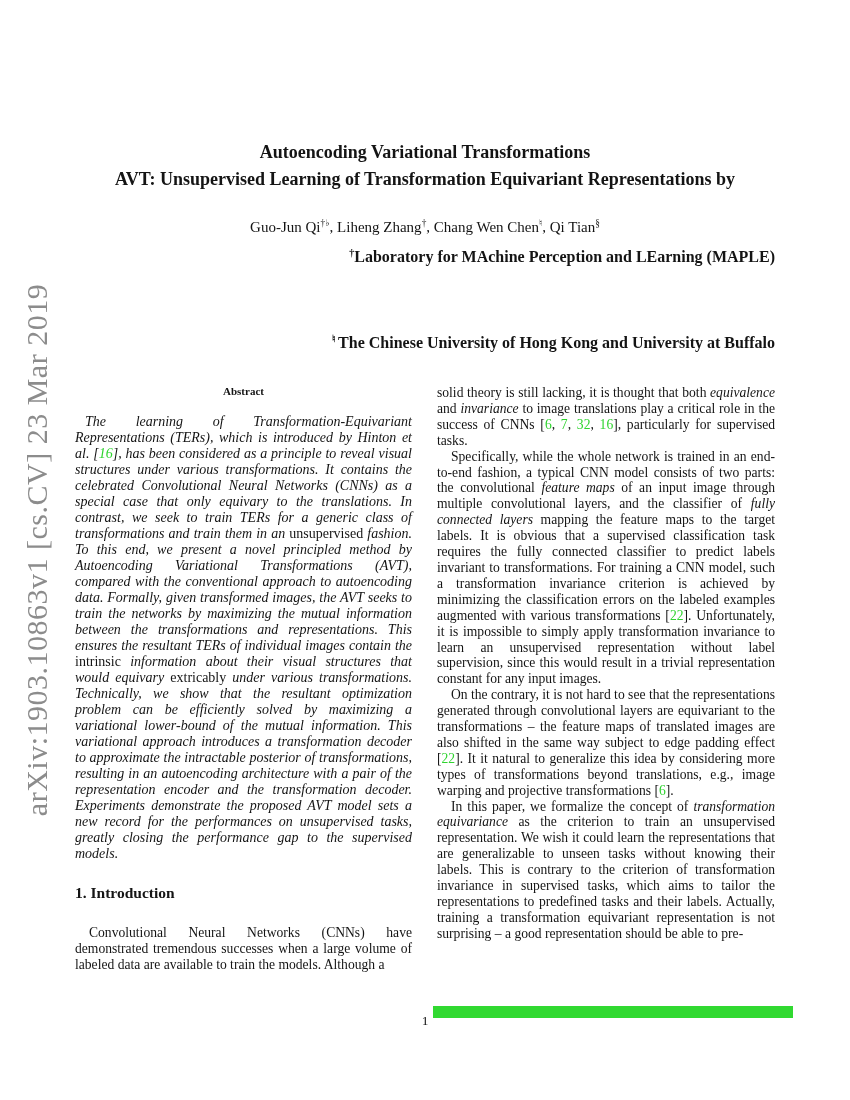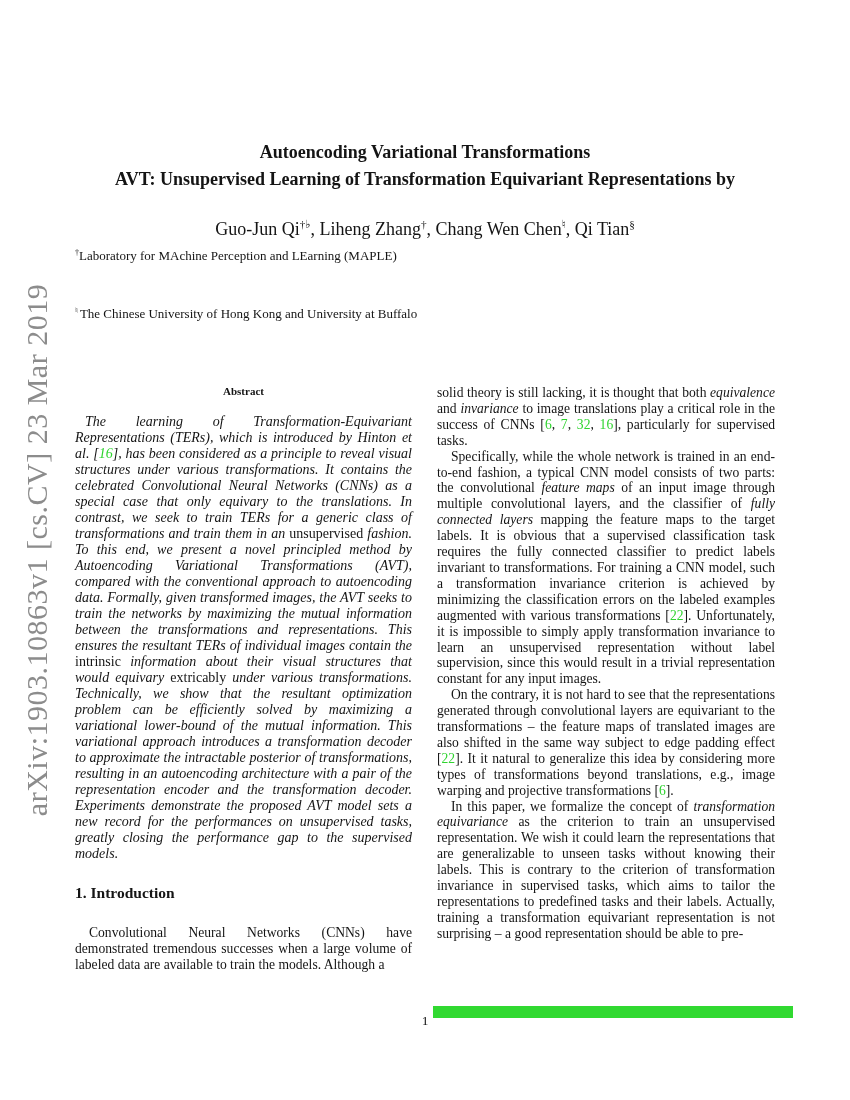--- a/index.html
+++ b/index.html
@@ -29,40 +29,41 @@
     top: 139px; left: 75px; width: 700px;
     text-align: center;
     font-weight: bold;
     font-size: 18px;
     line-height: 27px;
   }
   .authors {
     position: absolute;
     top: 219px; left: 75px; width: 700px;
     text-align: center;
-    font-size: 18px;
+    font-size: 15px;
   }
   .affil {
     position: absolute;
     left: 75px; width: 700px;
-    text-align: left;
-    font-size: 13px;
+    text-align: right;
+    font-size: 16px;
+    font-weight: bold;
   }
   .affil-maple { top: 248px; }
   .affil-url {
     position: absolute;
     top: 270px; left: 75px; width: 700px;
     text-align: center;
     font-family: "Liberation Mono", monospace;
     font-size: 14px;
     color: var(--url_magenta, #e80fae);
     cursor: pointer;
   }
   .affil-labs { top: 295px; }
-  .affil-univ { top: 306px; }
+  .affil-univ { top: 334px; }
   .affil-email {
     position: absolute;
     top: 339px; left: 75px; width: 700px;
     text-align: center;
     font-family: "Liberation Mono", monospace;
     font-size: 11.5px;
     color: var(--email_gray, #6b6b6b);
   }
   .seg-sup {
     font-size: 62%;

